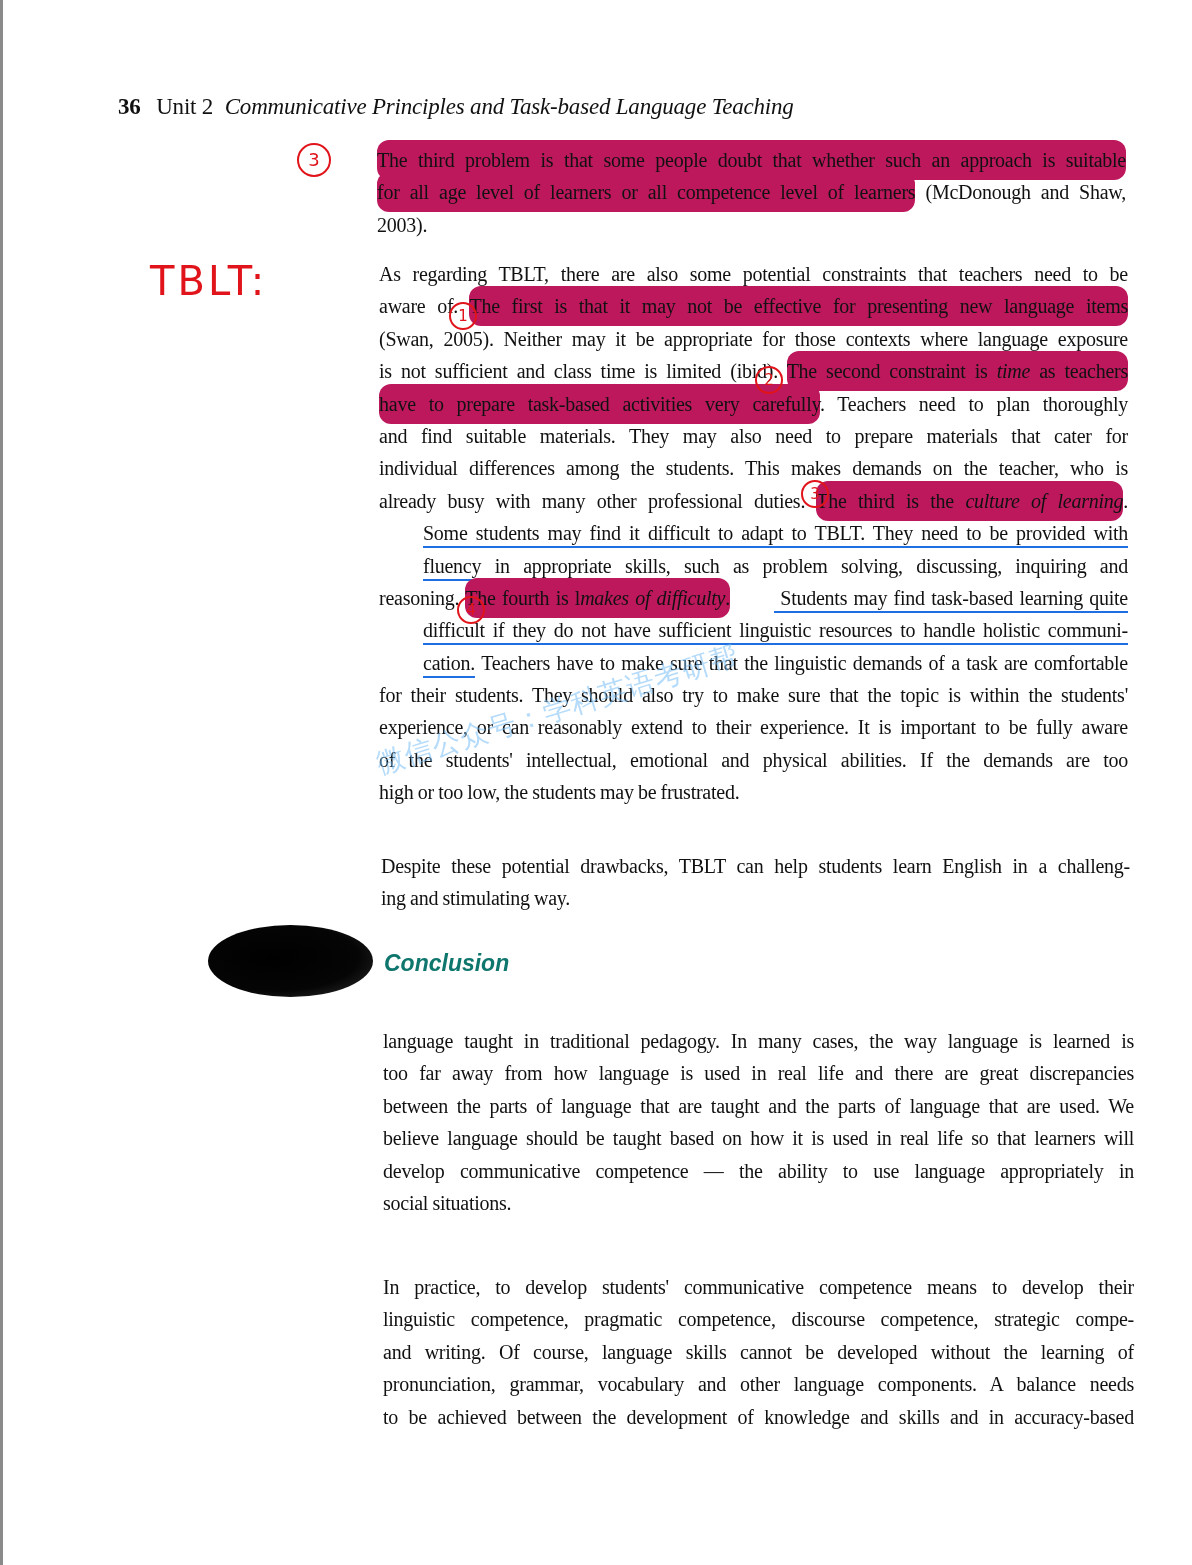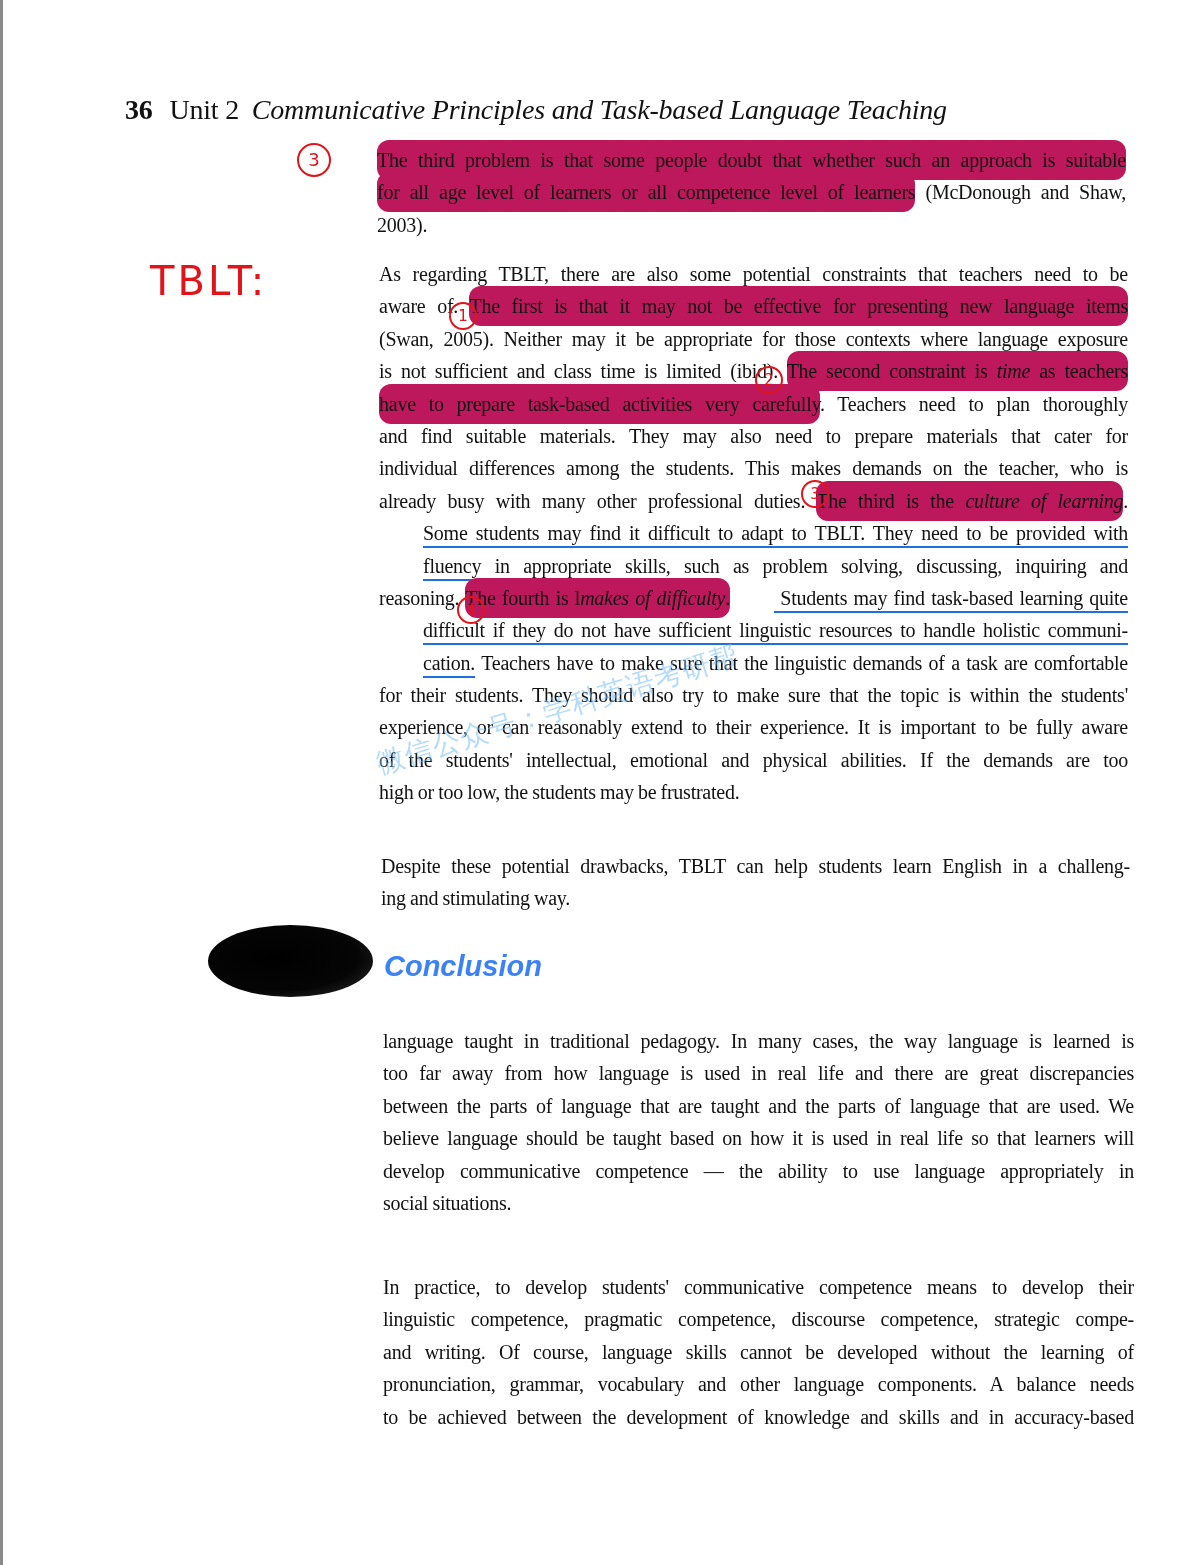--- a/index.html
+++ b/index.html
@@ -2,21 +2,21 @@
 <html><head>
   <meta charset="utf-8">
   <style>
     html, body { margin: 0; padding: 0; }
     body {
       width: 1192px; height: 1565px; background: #ffffff; position: relative; overflow: hidden;
       font-family: "Liberation Serif", "DejaVu Serif", serif; color: #111;
     }
     .left-edge { position: absolute; left: 0; top: 0; width: 3px; height: 1565px; background: #8a8a8a; }
     .header {
-      position: absolute; left: 125px; top: 94px; font-size: 28px; letter-spacing: -0.2px; white-space: nowrap;
+      position: absolute; left: 118px; top: 94px; font-size: 23px; letter-spacing: -0.2px; white-space: nowrap;
     }
     .header .pnum { font-weight: bold; margin-right: 10px; }
     .header .unit { margin-right: 6px; }
     .header .title { font-style: italic; }
 
     .para {
       position: absolute; font-size: 20px; line-height: 32.4px; text-align: justify;
       letter-spacing: -0.25px; word-spacing: -0.5px;
     }
     .para .line { display: block; white-space: nowrap; text-align-last: justify; text-align: justify; height: 32.4px; }
@@ -34,21 +34,21 @@
       box-sizing: content-box;
     }
     .circ.small { width: 24px; height: 24px; font-size: 15px; line-height: 24px; border-width: 2px; }
 
     .blob {
       position: absolute; left: 208px; top: 925px; width: 165px; height: 72px; border-radius: 50%;
       background: radial-gradient(ellipse at 40% 45%, #000 0%, #050505 60%, #222 85%, #555 100%);
     }
     .section-heading {
       position: absolute; left: 384px; top: 950px; font-family: "Liberation Sans", "DejaVu Sans", sans-serif;
-      font-weight: bold; font-style: italic; font-size: 29px; color: #3b82f6;
+      font-weight: bold; font-style: italic; font-size: 23px; color: #0f766e;
     }
     .watermark {
       position: absolute; left: 383px; top: 745px; font-family: "DejaVu Sans", sans-serif; font-size: 28px;
       color: rgba(120, 190, 245, 0.55); transform: rotate(-17deg); transform-origin: left bottom; white-space: nowrap;
       letter-spacing: 1px; pointer-events: none;
     }
   </style>
 </head>
 <body>
 

